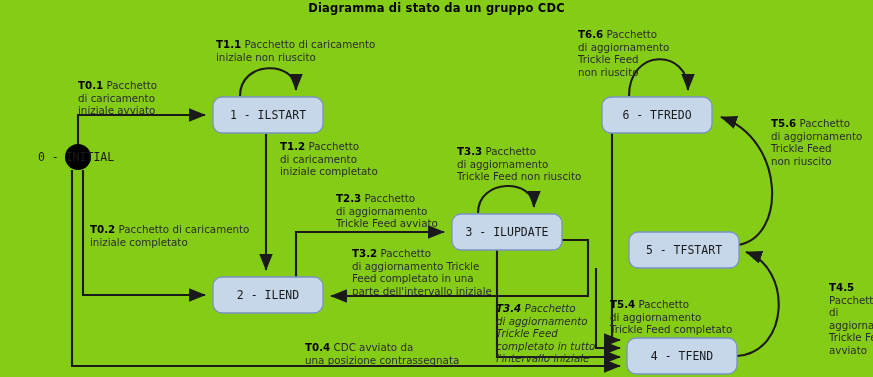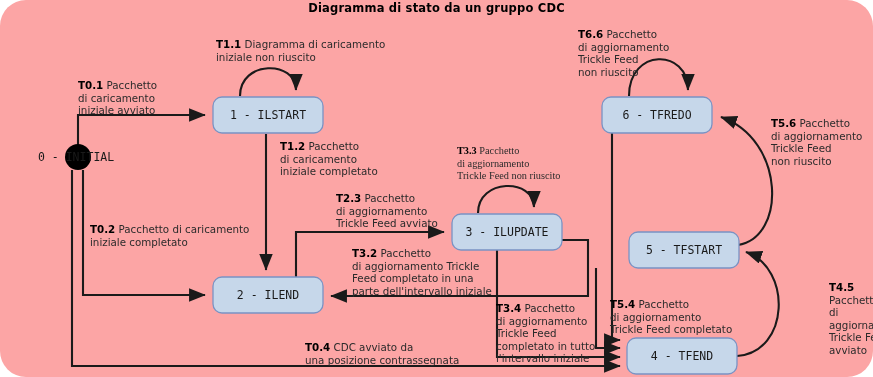--- a/index.html
+++ b/index.html
@@ -7,23 +7,22 @@
     padding: 0;
     background: #ffffff;
   }
   body {
     font-family: "DejaVu Sans", sans-serif;
   }
   #diagram-root {
     position: relative;
     width: 873px;
     height: 377px;
-    background: #fca5a5;
+    background: #84cc16;
     overflow: hidden;
-    border-radius: 26px;
   }
   #diagram-svg {
     position: absolute;
     left: 0;
     top: 0;
     width: 873px;
     height: 377px;
   }
   .diagram-title {
     position: absolute;
@@ -137,38 +136,38 @@
         <circle cx="78" cy="157" r="13" fill="#000000"></circle>
       </g>
   </svg>
 
   <div class="initial-label" style="left:2px; top:150px;margin-left:36px;">0 - INITIAL</div>
 
   <div id="label-layer">
       <div class="edge-label" style="left: 78px; top: 79px;"><b>T0.1</b><span> Pacchetto
 di caricamento
 iniziale avviato</span></div>
-      <div class="edge-label" style="left: 216px; top: 38px;"><b>T1.1</b><span> Diagramma di caricamento
+      <div class="edge-label" style="left: 216px; top: 38px;"><b>T1.1</b><span> Pacchetto di caricamento
 iniziale non riuscito</span></div>
       <div class="edge-label" style="left: 280px; top: 140px;"><b>T1.2</b><span> Pacchetto
 di caricamento
 iniziale completato</span></div>
       <div class="edge-label" style="left: 90px; top: 223px;"><b>T0.2</b><span> Pacchetto di caricamento
 iniziale completato</span></div>
       <div class="edge-label" style="left: 336px; top: 192px;"><b>T2.3</b><span> Pacchetto
 di aggiornamento
 Trickle Feed avviato</span></div>
-      <div class="edge-label" style="left: 457px; top: 145px; font-family: Liberation Serif, serif;"><b>T3.3</b><span> Pacchetto
+      <div class="edge-label" style="left: 457px; top: 145px;"><b>T3.3</b><span> Pacchetto
 di aggiornamento
 Trickle Feed non riuscito</span></div>
       <div class="edge-label" style="left: 352px; top: 247px;"><b>T3.2</b><span> Pacchetto
 di aggiornamento Trickle
 Feed completato in una
 parte dell'intervallo iniziale</span></div>
-      <div class="edge-label" style="left: 496px; top: 302px;"><b>T3.4</b><span> Pacchetto
+      <div class="edge-label" style="left: 496px; top: 302px; font-style: italic;"><b>T3.4</b><span> Pacchetto
 di aggiornamento
 Trickle Feed
 completato in tutto
 l'intervallo iniziale</span></div>
       <div class="edge-label" style="left: 305px; top: 341px;"><b>T0.4</b><span> CDC avviato da
 una posizione contrassegnata</span></div>
       <div class="edge-label" style="left: 829px; top: 281px;"><b>T4.5</b><span> Pacchetto
 di aggiornamento
 Trickle Feed
 avviato</span></div>

